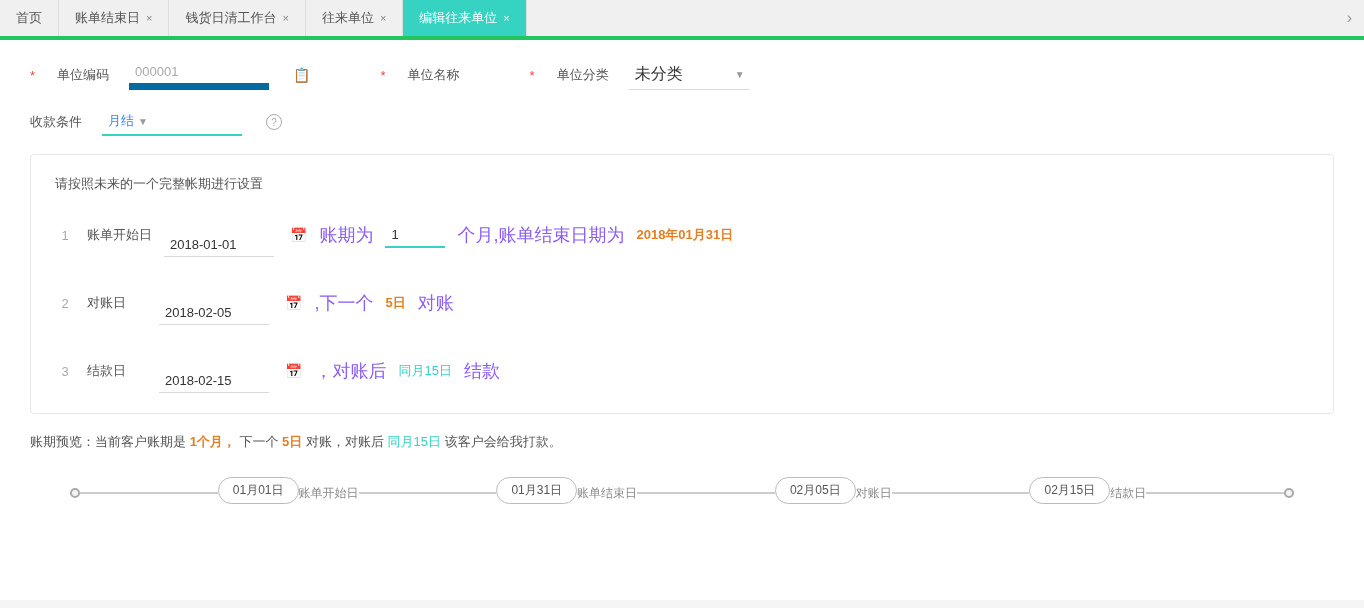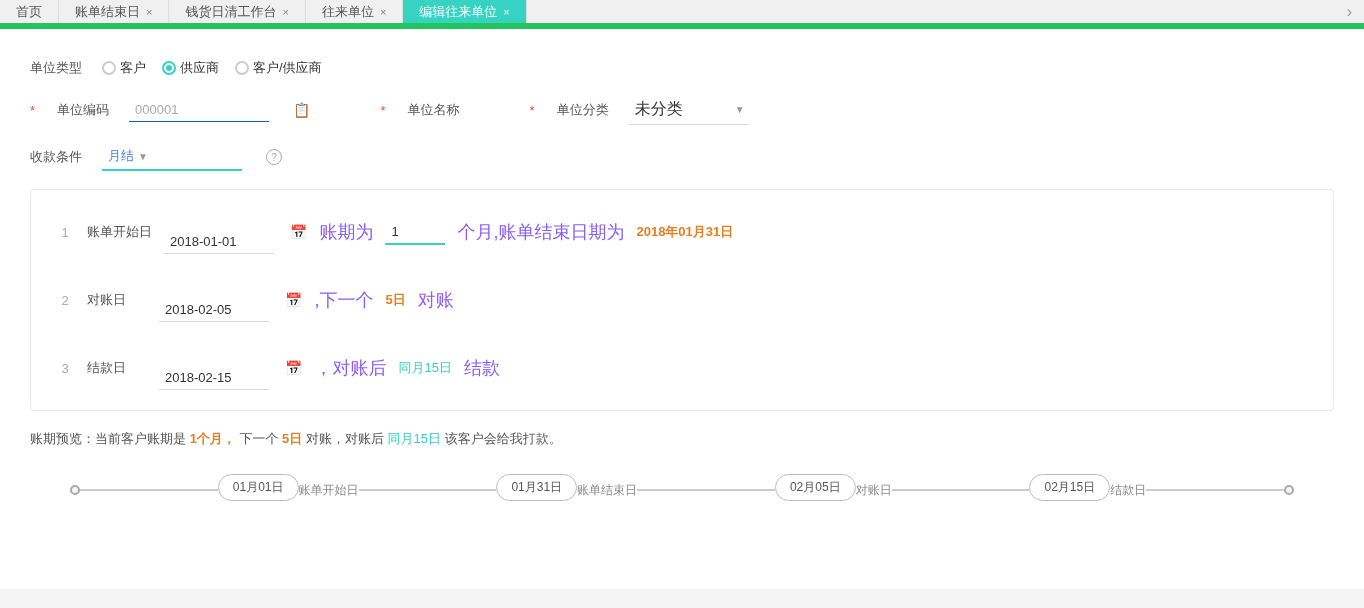--- a/index.html
+++ b/index.html
@@ -3,22 +3,22 @@
   <meta charset="utf-8">
   <style>
     * { box-sizing: border-box; margin: 0; padding: 0; }
     body { font-family: 'Microsoft YaHei', Arial, sans-serif; font-size: 13px; background: #f5f5f5; color: #333; }
 
     
     .tab-bar {
       display: flex;
       align-items: stretch;
       background: #f0f0f0;
-      border-bottom: 6px solid #22c55e;
-      height: 29px;
+      border-bottom: 4px solid #22c55e;
+      height: 40px;
       position: relative;
     }
     .tab {
       display: flex;
       align-items: center;
       padding: 0 16px;
       cursor: pointer;
       font-size: 13px;
       color: #555;
       border-right: 1px solid #ddd;
@@ -98,21 +98,21 @@
       content: '';
       width: 6px;
       height: 6px;
       border-radius: 50%;
       background: #36d2c2;
     }
 
     
     .input-field {
       border: none;
-      border-bottom: 1px solid #0369a1;
+      border-bottom: 7px solid #0369a1;
       outline: none;
       padding: 4px 6px;
       font-size: 13px;
       color: #333;
       background: transparent;
     }
     .input-unit-code { width: 140px; color: #aaa; }
     .input-unit-name { width: 180px; }
 
     .calendar-icon {
@@ -289,37 +289,20 @@
   </div>
   <div class="tab active">
     <span>编辑往来单位</span>
     <span class="close-btn">×</span>
   </div>
   <div class="tab-expand">›</div>
 </div>
 
 <div class="main-content">
 
-  <div class="form-row" style="margin-top:10px;">
-    <span class="form-label">单位类型</span>
-    <div class="radio-group">
-      <div class="radio-item">
-        <div class="radio-circle"></div>
-        <span>客户</span>
-      </div>
-      <div class="radio-item">
-        <div class="radio-circle checked"></div>
-        <span>供应商</span>
-      </div>
-      <div class="radio-item">
-        <div class="radio-circle"></div>
-        <span>客户/供应商</span>
-      </div>
-    </div>
-  </div>
 
   <div class="form-row">
     <span class="required-star">*</span>
     <span class="form-label">单位编码</span>
     <input class="input-field input-unit-code" type="text" value="000001" style="color: rgb(170, 170, 170);" placeholder="000001">
     <span class="calendar-icon">📋</span>
 
     <span style="margin-left:30px;"></span>
     <span class="required-star">*</span>
     <span class="form-label">单位名称</span>
@@ -336,20 +319,21 @@
   <div class="form-row">
     <span class="form-label">收款条件</span>
     <div class="payment-select">
       <span class="value">月结</span>
       <span class="arrow">▼</span>
     </div>
     <div class="help-icon">?</div>
   </div>
 
   <div class="settings-box">
+    <div class="settings-title">请按照未来的一个完整帐期进行设置</div>
 
     <div class="settings-row">
       <span class="row-num">1</span>
       <span class="row-field-label">账单开始日</span>
       <input class="date-input" type="text" value="2018-01-01" style="">
       <span class="calendar-icon">📅</span>
       <span class="row-desc">账期为</span>
       <input class="period-input" type="text" value="1" style="">
       <span class="row-desc">个月,账单结束日期为</span>
       <span class="highlight-orange">2018年01月31日</span>

